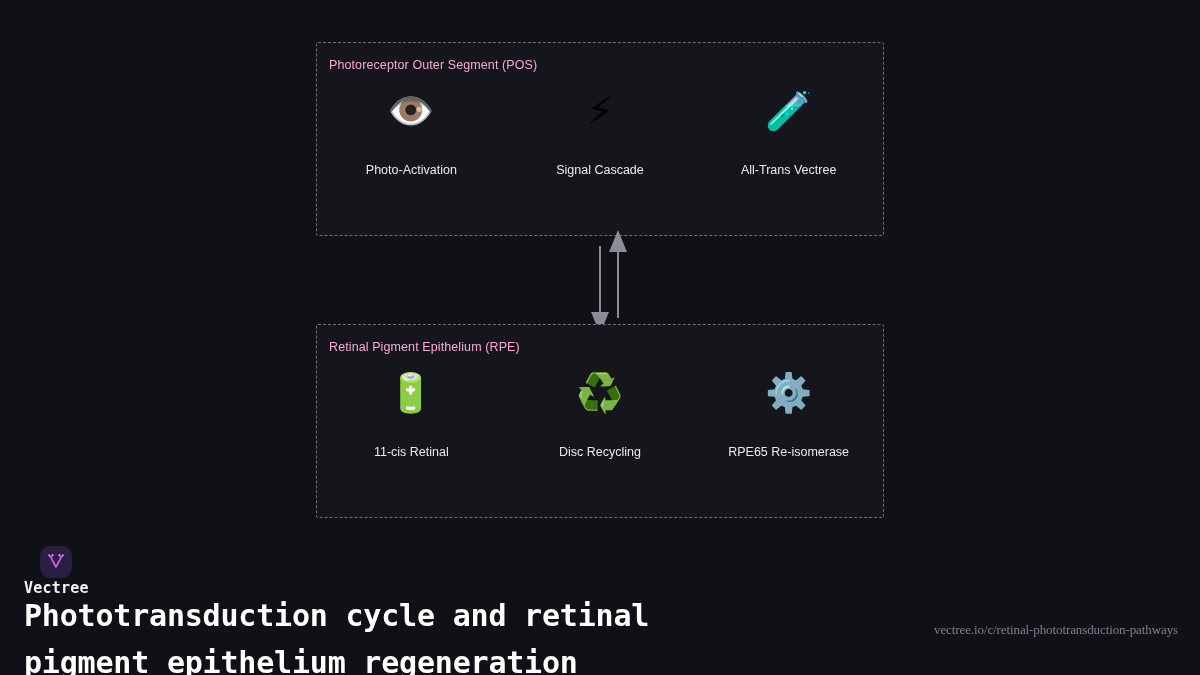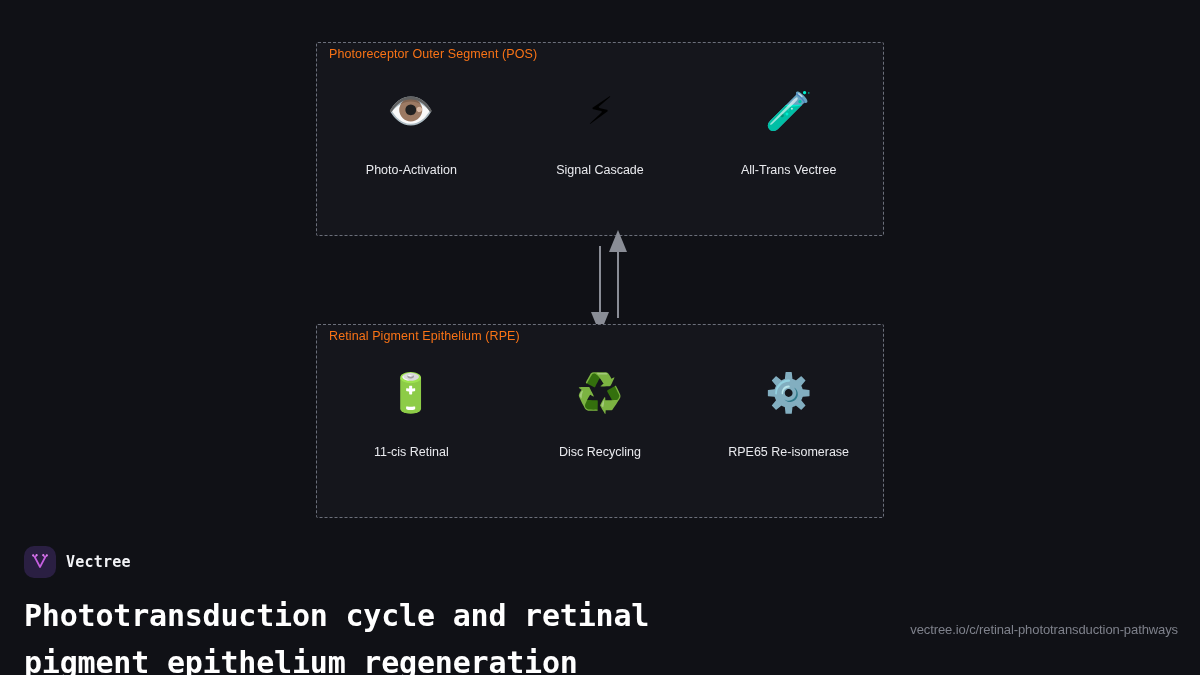--- a/index.html
+++ b/index.html
@@ -51,23 +51,23 @@
   #panel-rpe {
     left: 316px;
     top: 324px;
     width: 568px;
     height: 194px;
   }
 
   .panel-title {
     position: absolute;
     left: 12px;
-    top: 4px;
+    top: 15px;
     font-size: 12.5px;
-    color: #f97316;
+    color: #f9a8d4;
     letter-spacing: 0.1px;
     white-space: nowrap;
   }
 
   .nodes-row {
     position: absolute;
     left: 0;
     top: 45px;
     width: 100%;
     display: flex;
@@ -117,21 +117,22 @@
     height: 145px;
     background: #101116;
   }
 
   #brand-row {
     position: absolute;
     left: 24px;
     top: 16px;
     display: flex;
     align-items: center;
-    gap: 10px;
+    gap: 1px;
+    flex-direction: column;
   }
 
   #brand-logo {
     width: 32px;
     height: 32px;
     border-radius: 10px;
     background: #2a1f42;
     display: flex;
     align-items: center;
     justify-content: center;
@@ -157,21 +158,21 @@
     line-height: 47px;
     color: #ffffff;
     letter-spacing: -0.2px;
     white-space: pre-line;
   }
 
   #deck-url {
     position: absolute;
     right: 22px;
     top: 92px;
-    font-family: Liberation Sans, sans-serif;
+    font-family: Liberation Serif, serif;
     font-size: 13px;
     color: #7e818b;
     letter-spacing: -0.1px;
     text-align: right;
   }
 </style>
 </head>
 <body>
 
 <div id="canvas">

